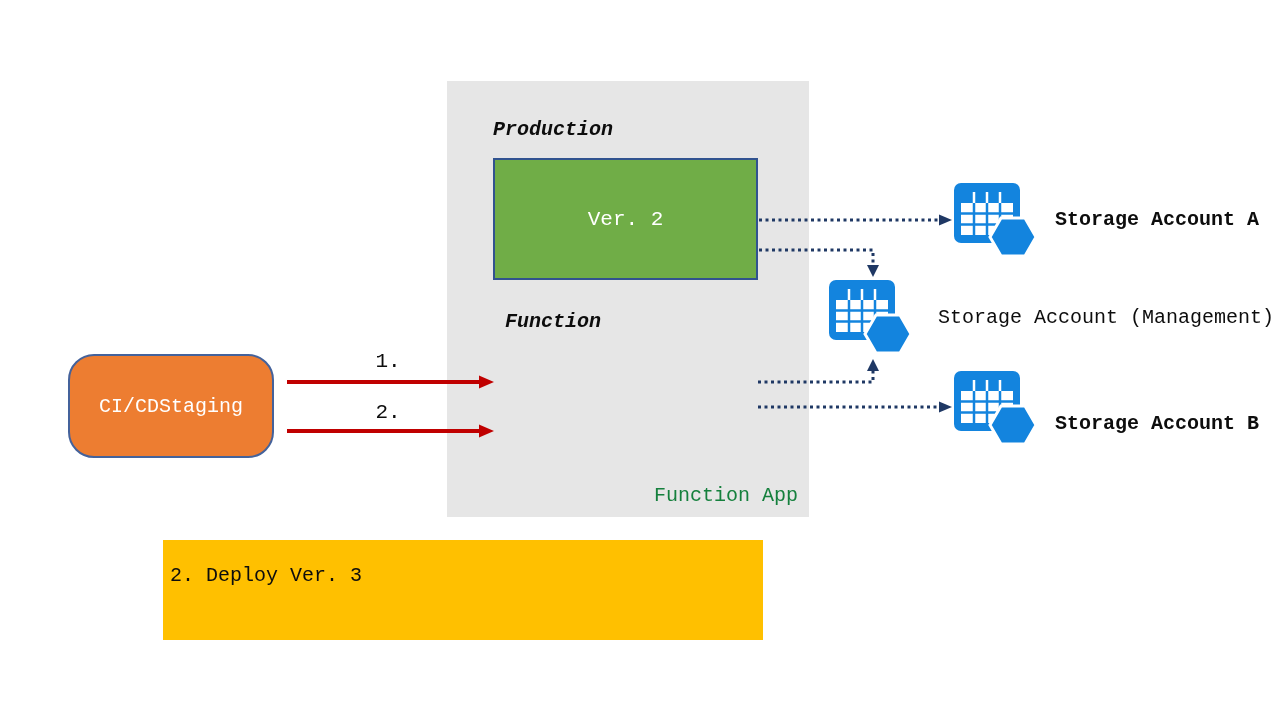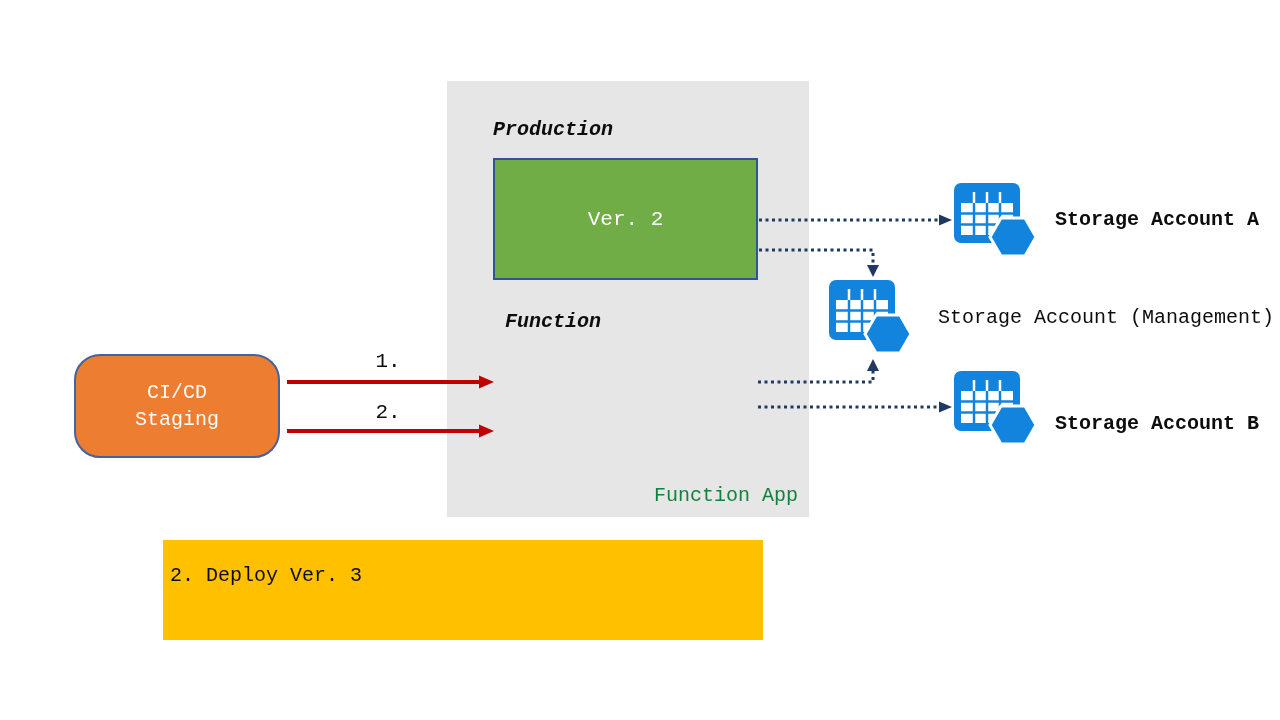--- a/index.html
+++ b/index.html
@@ -13,23 +13,23 @@
   .env-label{font-size:20px;font-weight:bold;font-style:italic;color:#0d0d0d;white-space:nowrap;}
   .production-label{left:493px;top:118px;}
   .staging-label{left:505px;top:310px;}
   .slot{display:flex;align-items:center;justify-content:center;
         border:2px solid #31538F;box-sizing:border-box;
         color:#ffffff;font-size:21px;}
   .slot-production{left:493px;top:158px;width:265px;height:122px;background:#70AD47;}
   .slot-staging{left:494px;top:344px;width:263px;height:124px;background:#7030A0;}
   .function-app-label{left:560px;top:484px;width:238px;text-align:right;font-size:20px;color:#15803d;}
   
-  .pipeline{left:74px;top:354px;width:206px;height:104px;background:#ED7D31;
+  .pipeline{left:68px;top:354px;width:206px;height:104px;background:#ED7D31;
             border:2px solid #44629B;border-radius:26px;box-sizing:border-box;
-            display:flex;flex-direction:column;align-items:center;justify-content:center;
+            display:flex;flex-direction:row;align-items:center;justify-content:center;
             color:#ffffff;font-size:20px;line-height:27px;}
   
   .step-label{width:60px;text-align:center;font-size:21px;color:#0d0d0d;}
   .step1{left:358px;top:350px;}
   .step2{left:358px;top:401px;}
   
   .overlay{left:0;top:0;pointer-events:none;}
   
   .storage-icon{width:88px;height:78px;}
   .icon-a{left:953px;top:182px;}

